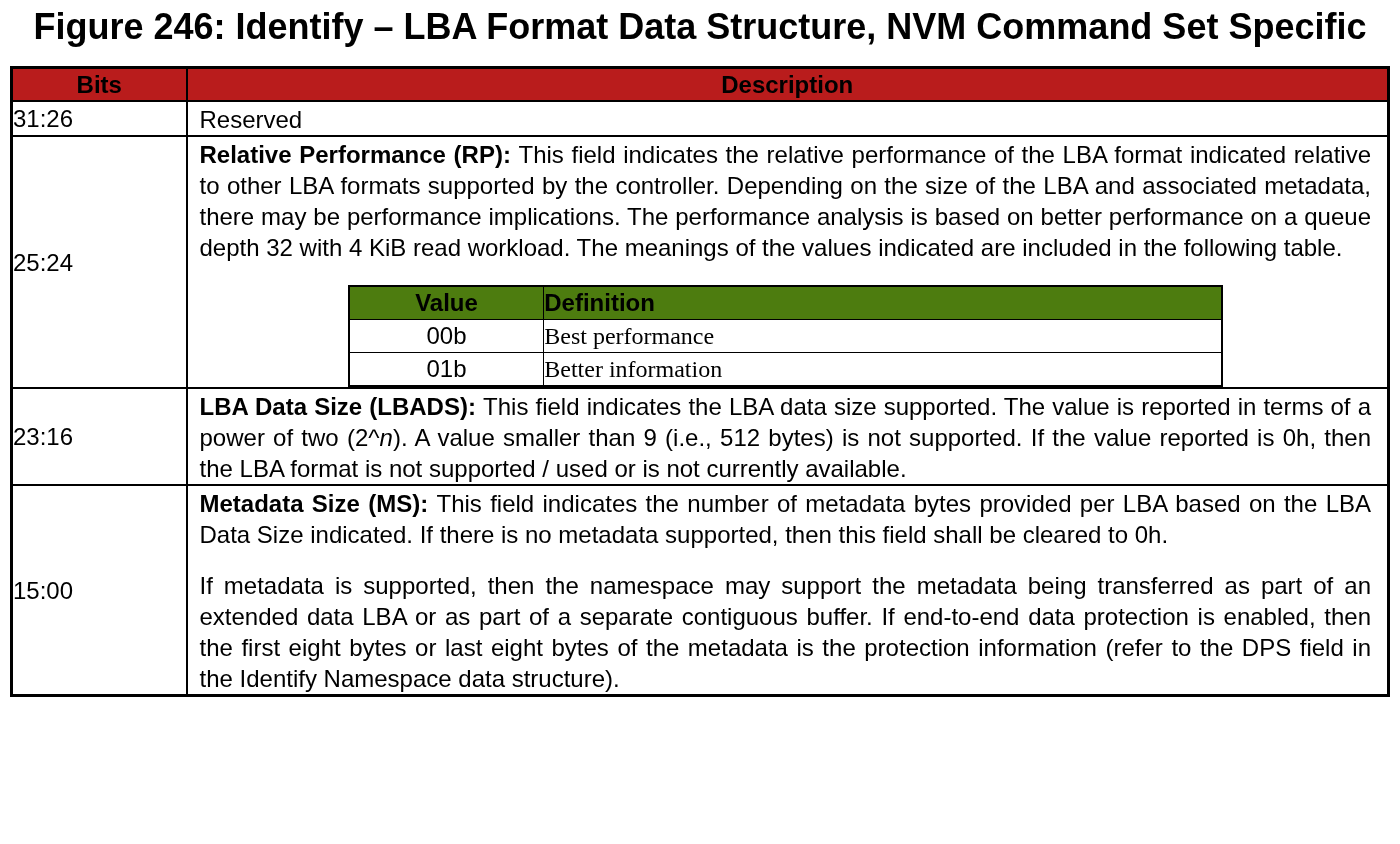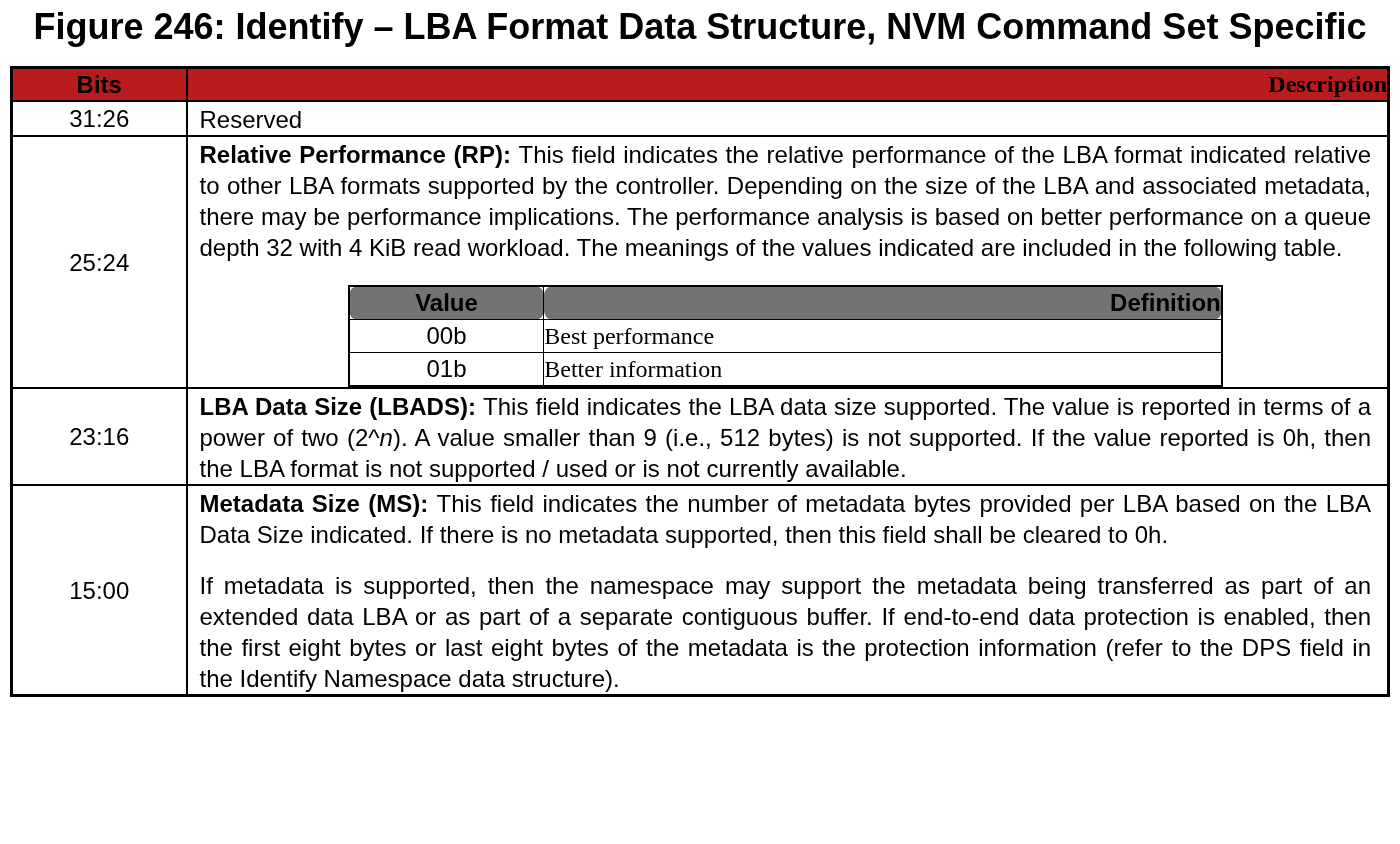--- a/index.html
+++ b/index.html
@@ -37,23 +37,23 @@
     font-size: 24px;
     line-height: 31px;
   }
   table.main-table th {
     background: #b91c1c;
     font-weight: bold;
     height: 31px;
     padding: 0;
   }
   th.bits-header { width: 175px; text-align: center; }
-  th.desc-header { text-align: right; padding-left: 12px; font-family: Liberation Serif, serif; }
+  th.desc-header { text-align: center; padding-left: 12px; }
   td.bits-cell {
-    text-align: center;
+    text-align: left;
     vertical-align: middle;
     padding: 0;
   }
   td.desc-cell {
     vertical-align: top;
     text-align: justify;
     padding: 2px 16px 0 12px;
   }
   td.desc-cell.plain { text-align: left; }
   .row-reserved td { height: 34px; }
@@ -71,26 +71,25 @@
   }
   table.value-table th,
   table.value-table td {
     border: 1.5px solid #000000;
     font-size: 24px;
     line-height: 30px;
     height: 33px;
     padding: 1px 0;
   }
   table.value-table th {
-    background: #737373;
+    background: #4d7c0f;
     font-weight: bold;
-    border-radius: 9px;
   }
   th.value-col { width: 195px; text-align: center; }
-  th.def-col   { text-align: right; padding-left: 12px; }
+  th.def-col   { text-align: left; padding-left: 12px; }
   td.value-cell { text-align: center; }
   td.def-cell   { text-align: left; padding-left: 12px; font-family: Liberation Serif, serif; }
 </style>
 </head>
 <body>
 
 <div class="page">
 
   <h1 class="figure-title">Figure 246: Identify – LBA Format Data Structure, NVM Command Set Specific</h1>
 

